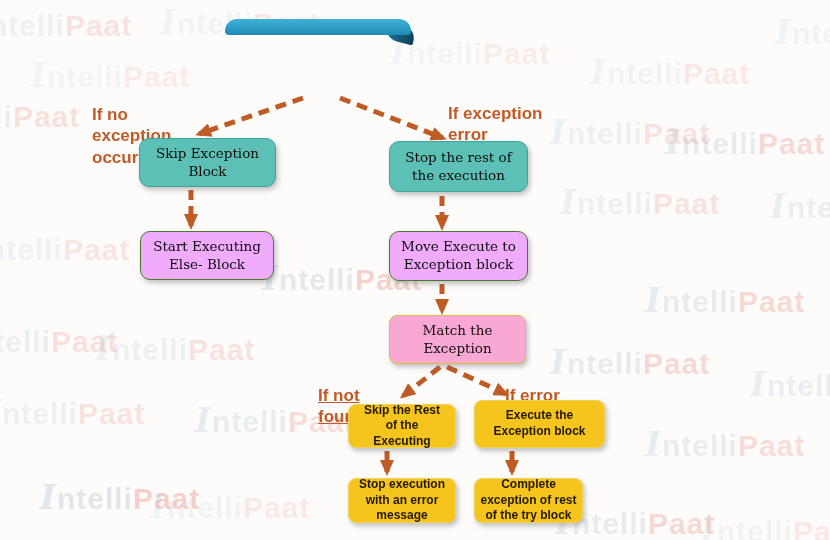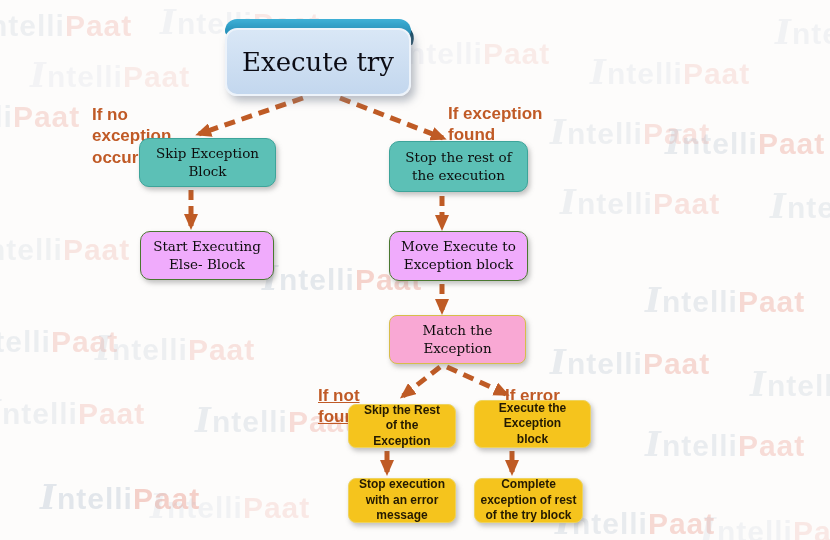--- a/index.html
+++ b/index.html
@@ -63,21 +63,21 @@
   .green {background:#f0abfc;border:1px solid #4a7830;}
   .olive {background:#f9a8d4;border:1px solid #d7bd4a;border-radius:8px;}
   .yellow{background:#f5c41d;border:1px solid #eed35e;border-radius:8px;}
 
   #n-skip    {left:123px;top:138px;width:137px;height:49px;}
   #n-stop    {left:373px;top:141px;width:139px;height:51px;}
   #n-else    {left:124px;top:231px;width:134px;height:49px;}
   #n-move    {left:373px;top:231px;width:139px;height:50px;}
   #n-match   {left:373px;top:315px;width:137px;height:49px;padding:2px 14px;}
   #n-skiprest{left:332px;top:404px;width:108px;height:44px;}
-  #n-exec    {left:458px;top:400px;width:117px;height:48px;padding:2px 14px;}
+  #n-exec    {left:458px;top:400px;width:131px;height:48px;padding:2px 14px;}
   #n-stopexec{left:332px;top:478px;width:108px;height:45px;}
   #n-complete{left:458px;top:478px;width:109px;height:45px;padding:2px 5px;}
 
   
   .blabel{
     position:absolute;z-index:3;text-align:left;
     font-family:"Liberation Sans",sans-serif;font-weight:bold;
     font-size:17px;line-height:1.25;color:#c05a26;
   }
   #lbl-noexc {left:92px; top:104px;width:100px;}
@@ -129,31 +129,28 @@
   <line class="dashv" x1="442" y1="284" x2="442" y2="311" marker-end="url(#ah)"></line>
   <line class="dash" x1="440" y1="367" x2="403" y2="396" marker-end="url(#ah)"></line>
   <line class="dash" x1="447" y1="367" x2="506" y2="394" marker-end="url(#ah)"></line>
   <line class="dashv" x1="387" y1="451" x2="387" y2="472" marker-end="url(#ah)"></line>
   <line class="dashv" x1="512" y1="451" x2="512" y2="472" marker-end="url(#ah)"></line>
 </svg>
 
 <div id="hdr">
   <div class="hdr-fold"></div>
   <div class="hdr-band"></div>
-  <div class="hdr-body">
-    <span class="hdr-title">Execute try</span>
-  </div>
 </div>
 
 <div class="blabel" id="lbl-noexc">If no exception occurs</div>
-<div class="blabel" id="lbl-exc">If exception found</div>
+<div class="blabel" id="lbl-exc">If exception error</div>
 <div class="blabel" id="lbl-nfound">If not found</div>
 <div class="blabel" id="lbl-found">If error</div>
 
 <div class="node teal serif" id="n-skip">Skip Exception Block</div>
 <div class="node teal serif" id="n-stop">Stop the rest of the execution</div>
 <div class="node green serif" id="n-else">Start Executing Else- Block</div>
 <div class="node green serif" id="n-move">Move Execute to Exception block</div>
 <div class="node olive serif" id="n-match">Match the Exception</div>
-<div class="node yellow sans" id="n-skiprest">Skip the Rest of the Exception</div>
+<div class="node yellow sans" id="n-skiprest">Skip the Rest of the Executing</div>
 <div class="node yellow sans" id="n-exec">Execute the Exception block</div>
 <div class="node yellow sans" id="n-stopexec">Stop execution with an error message</div>
 <div class="node yellow sans" id="n-complete">Complete exception of rest of the try block</div>
 
 </body></html>

